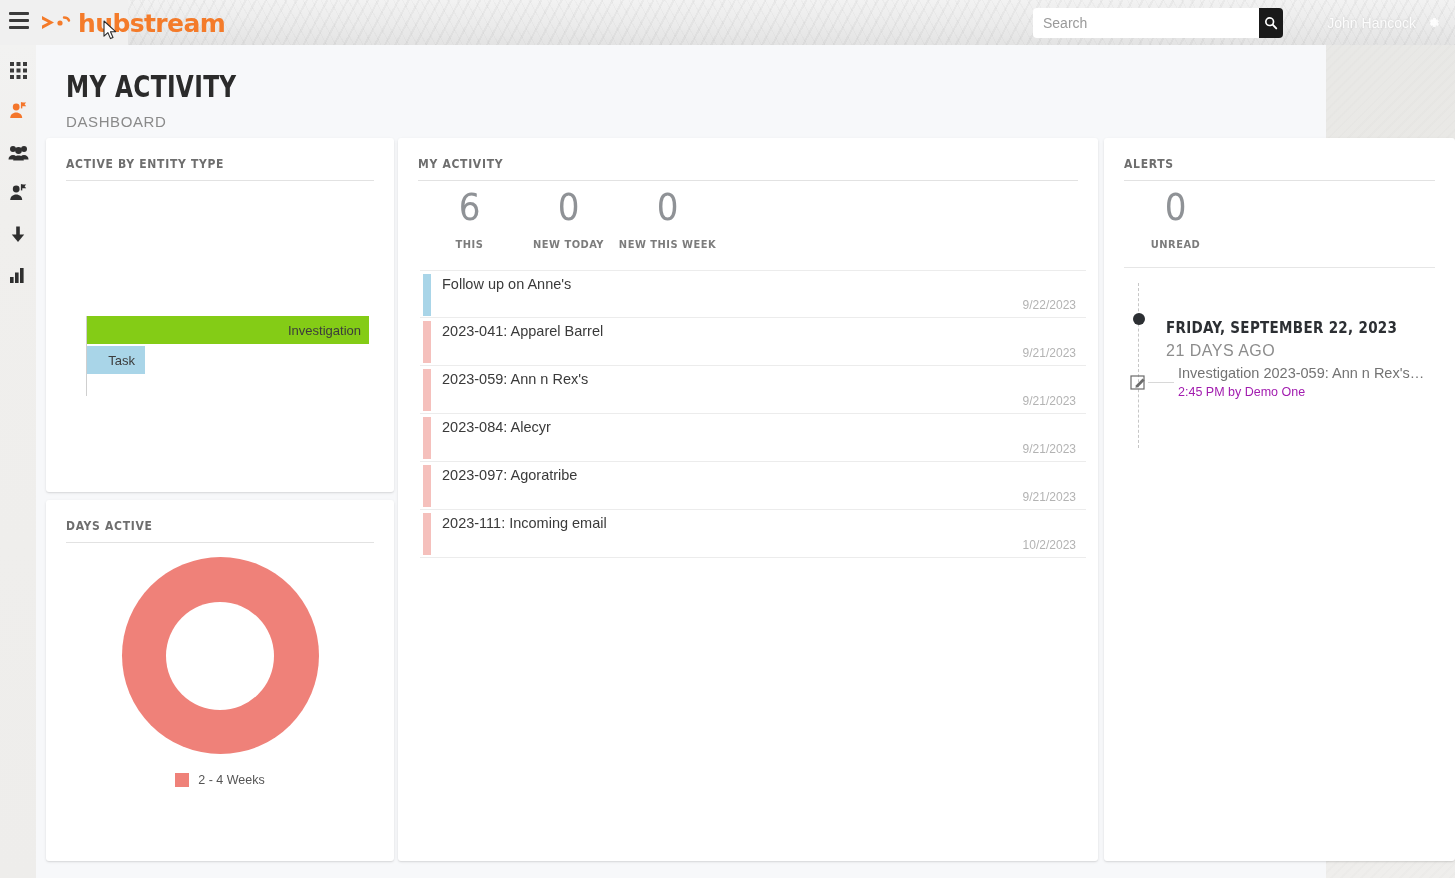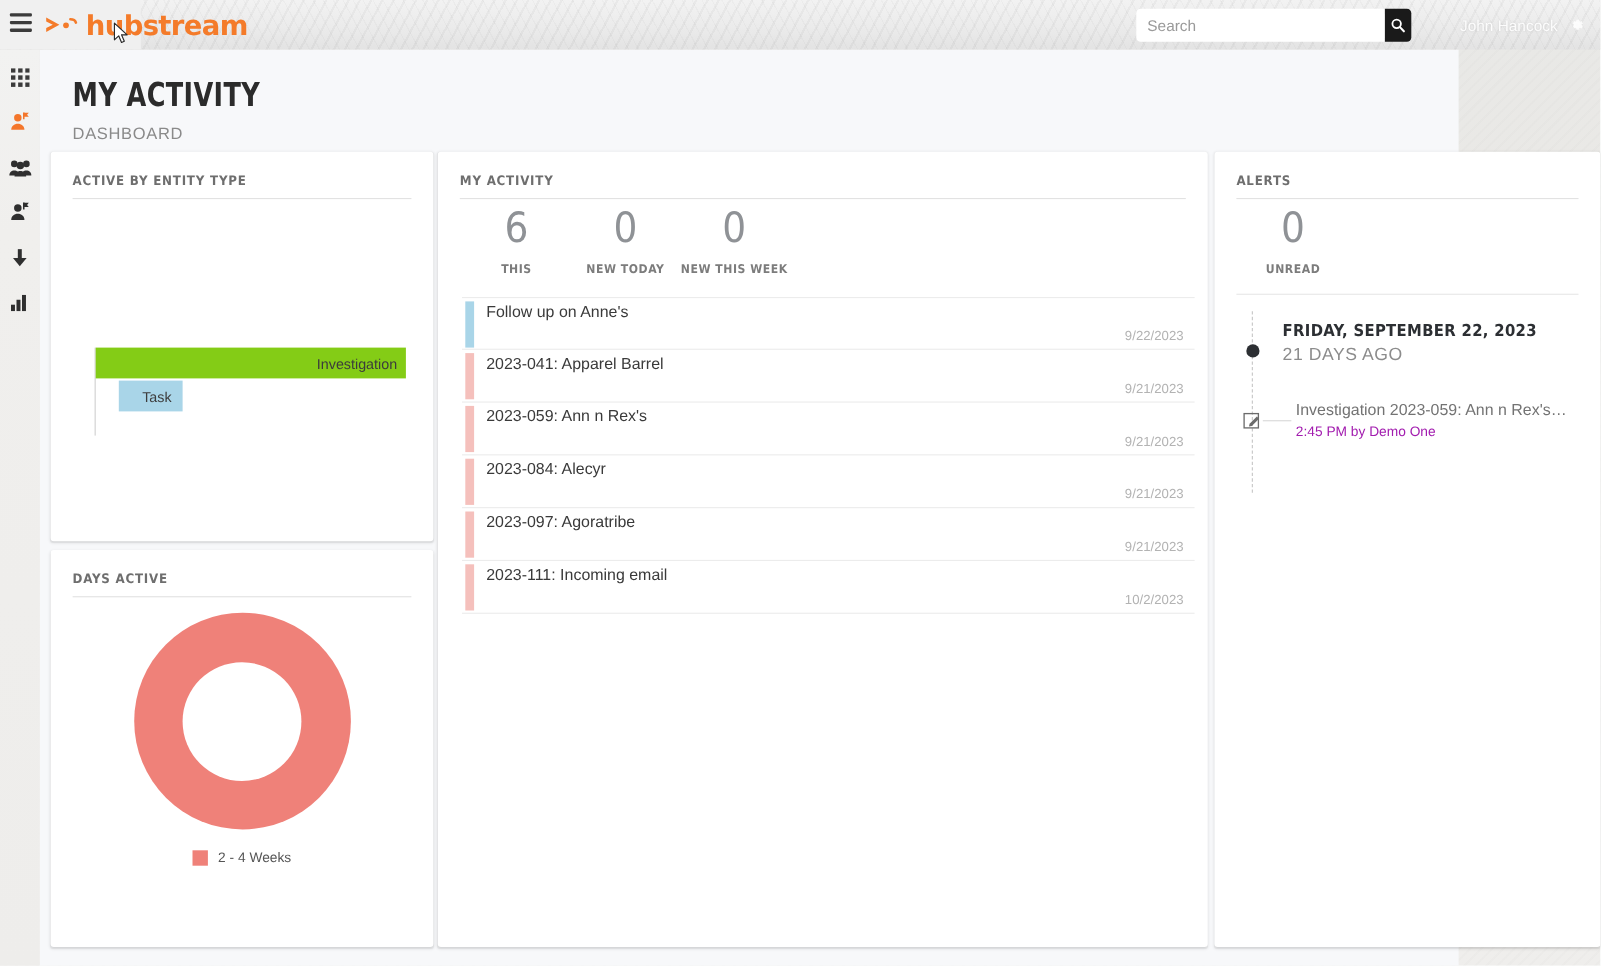--- a/index.html
+++ b/index.html
@@ -304,21 +304,21 @@
     border-left: 1px dashed #c6c6c6;
   }
   .tl-dot {
     position: absolute;
     left: -5.5px; top: 30px;
     width: 12px; height: 12px;
     border-radius: 50%;
     background: #2c2f33;
   }
   .tl-head {
-    position: absolute; left: 28px; top: 8px;
+    position: absolute; left: 28px; top: 36px;
   }
   .tl-date {
     font-family: "DejaVu Sans Condensed", "Liberation Sans Narrow", "Liberation Sans", sans-serif;
     font-size: 15px; font-weight: bold;
     color: #2c2f33;
     letter-spacing: 0.3px;
   }
   .tl-ago {
     margin-top: 5px;
     font-family: Liberation Sans, sans-serif;
@@ -482,21 +482,21 @@
 
     <div class="barchart">
       <div class="bar-axis"></div>
 
       <div class="bar-row" style="top:130px;">
         <div class="bar" style="width:282px;background:#84cc16;">
           <span class="bar-label">Investigation</span>
         </div>
       </div>
 
-      <div class="bar-row bar-task" style="top:160px;padding-left:21px;">
+      <div class="bar-row bar-task" style="top:160px;">
         <div class="bar" style="width:58px;background:#a9d5e8;">
           <span class="bar-label">Task</span>
         </div>
       </div>
     </div>
   </div>
 
   <div class="card" id="card-days" style="z-index:15;">
     <div class="card-title">DAYS ACTIVE</div>
     <div class="card-rule"></div>

